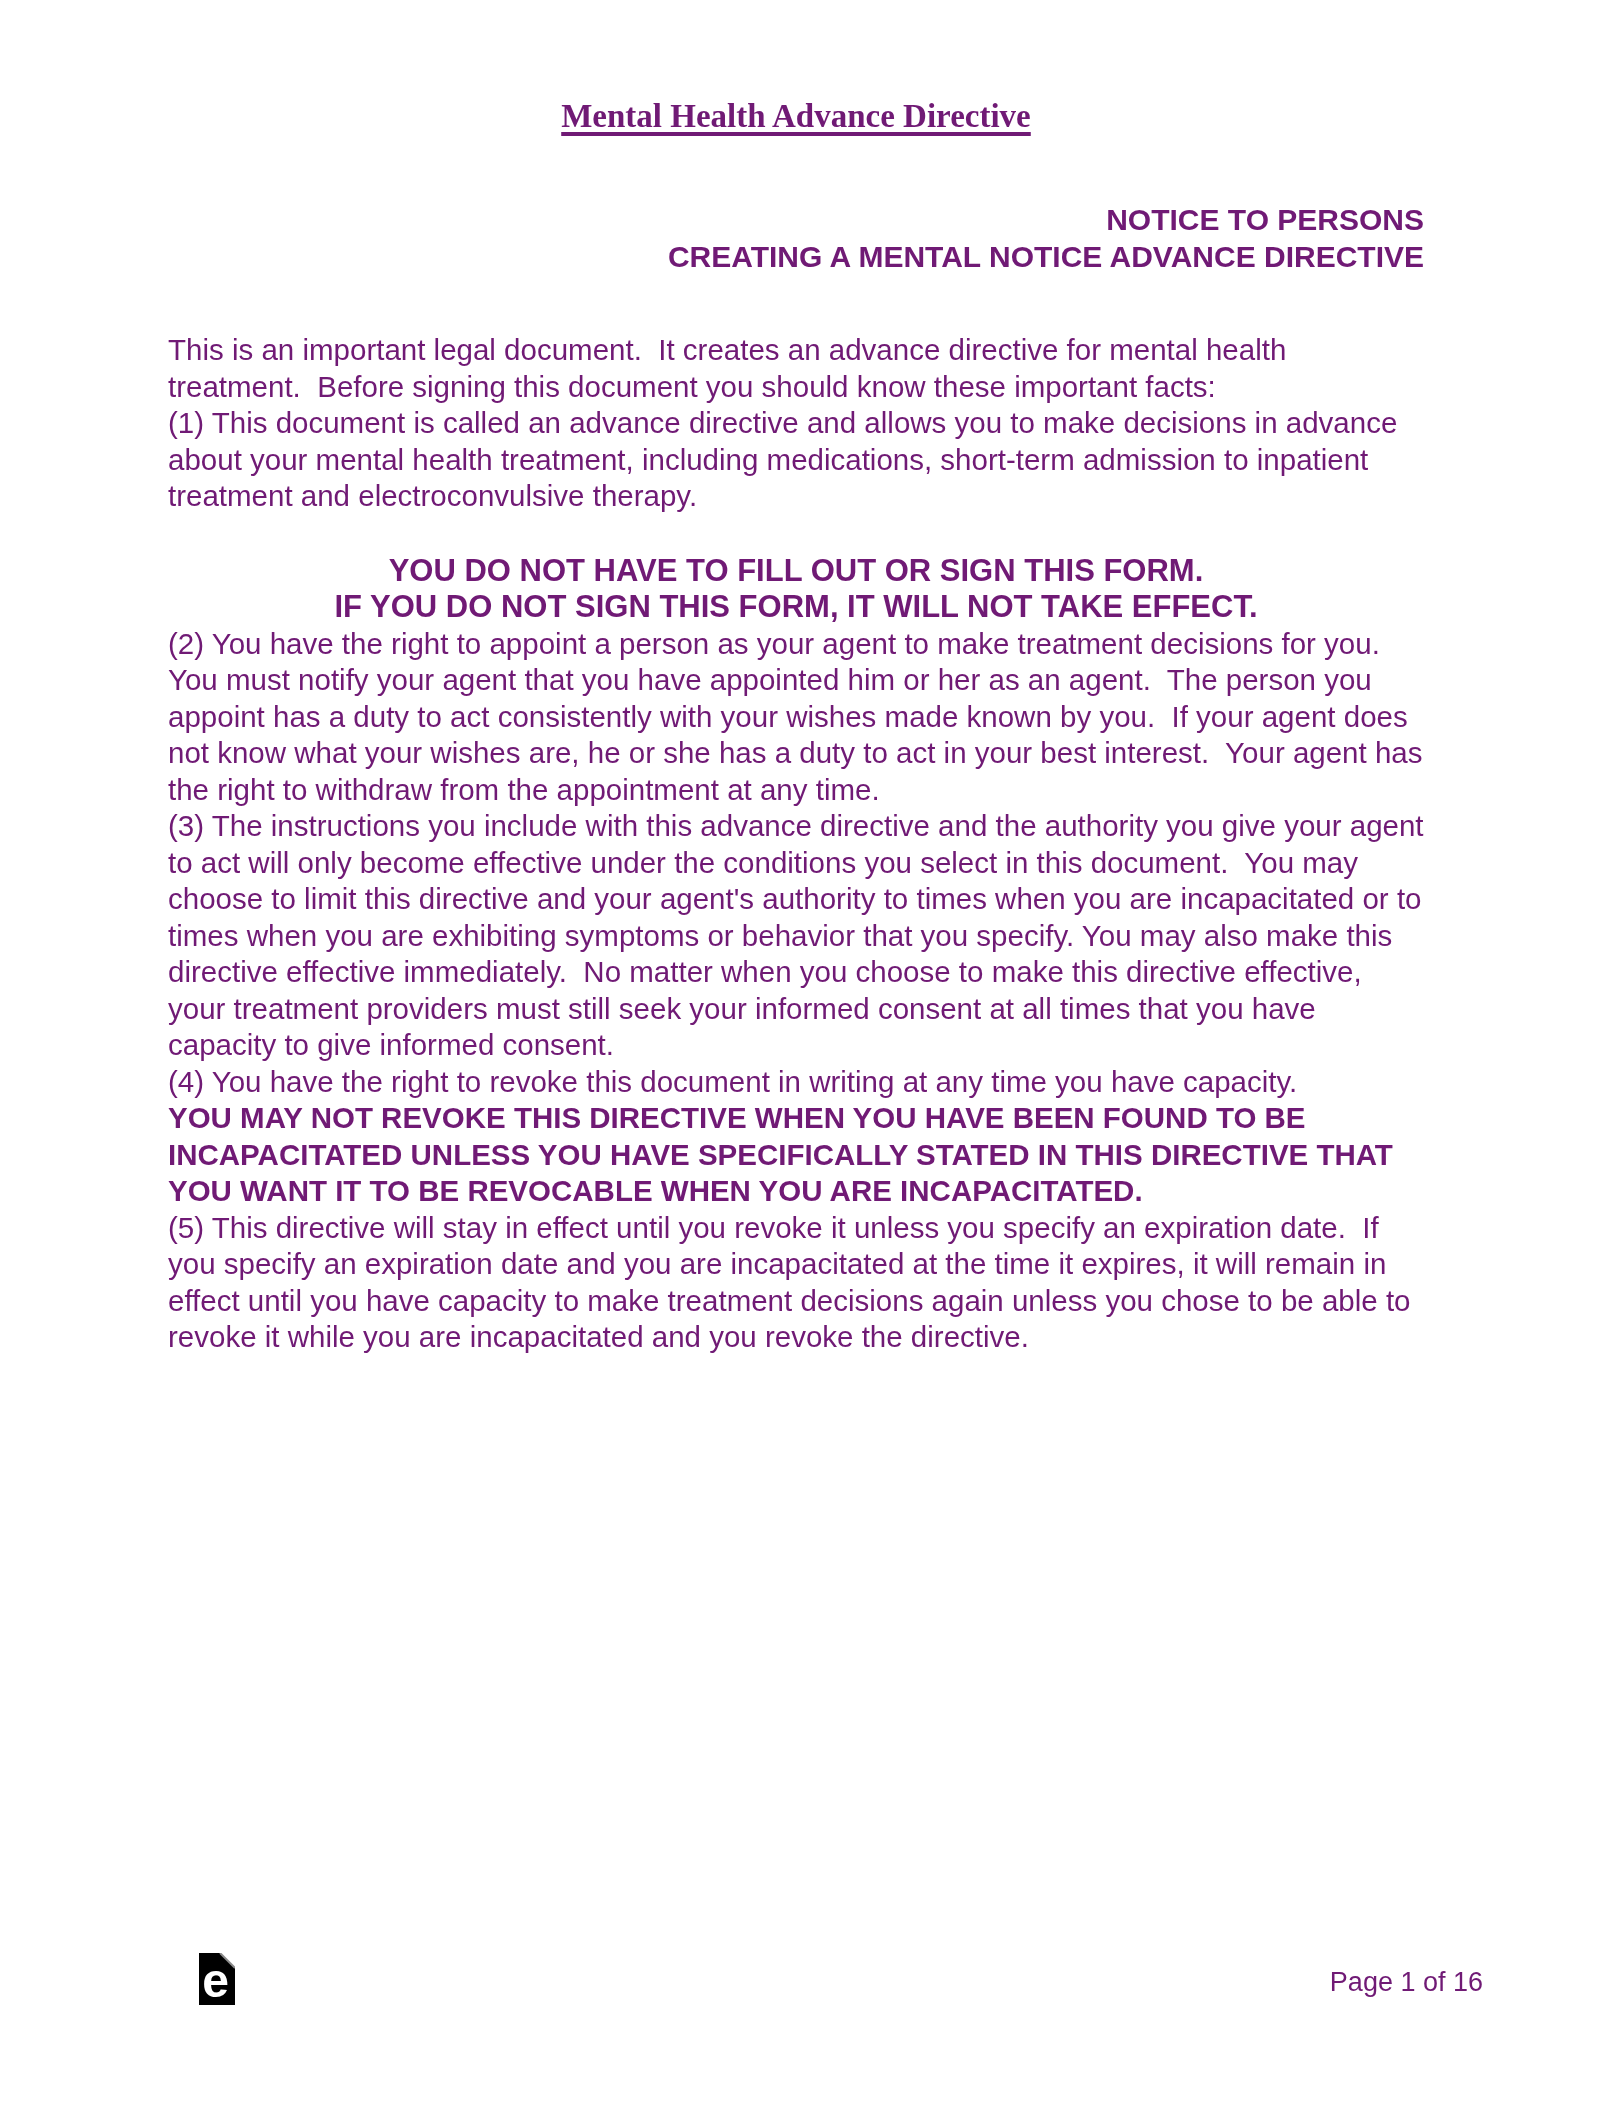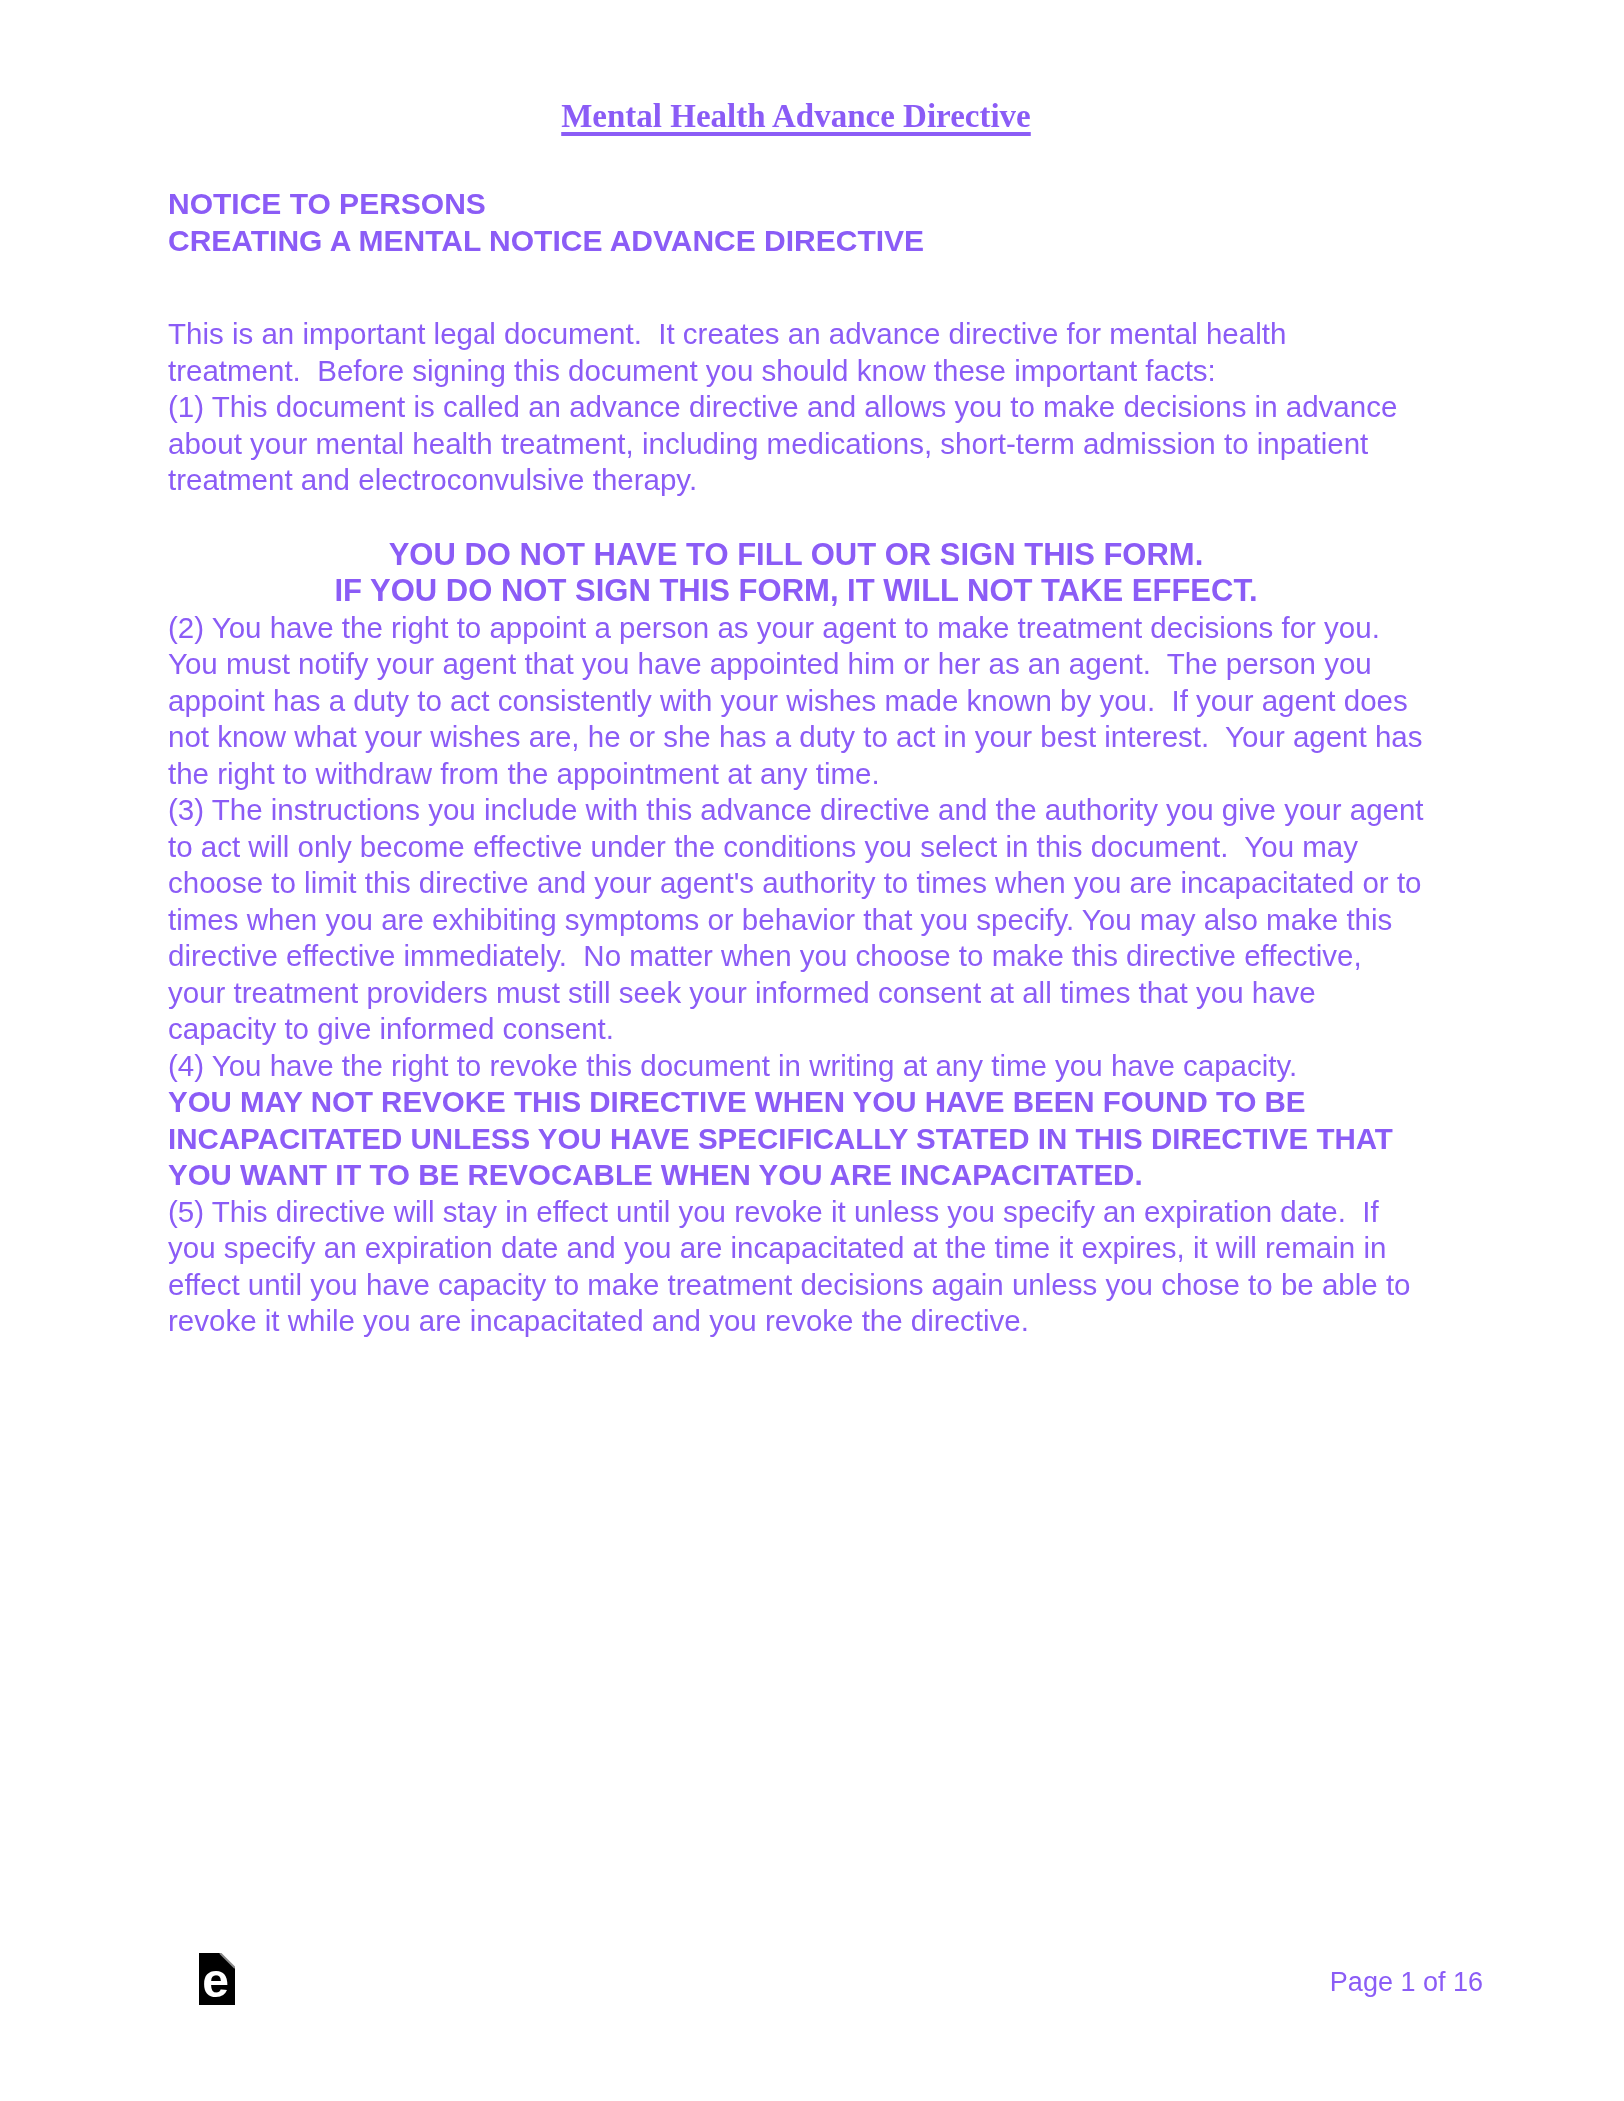--- a/index.html
+++ b/index.html
@@ -2,43 +2,43 @@
 <html><head>
 <meta charset="utf-8">
 <style>
   * { margin: 0; padding: 0; box-sizing: border-box; }
   html, body { background: #ffffff; }
   .page {
     position: relative;
     width: 1624px;
     height: 2101px;
     background: #ffffff;
-    color: #8b5cf6;
+    color: #701a75;
     font-family: "Liberation Sans", sans-serif;
     overflow: hidden;
   }
   .content {
     position: absolute;
     left: 168px;
     top: 96px;
     width: 1256px;
   }
   .doc-title {
     font-family: "Liberation Serif", serif;
     font-size: 33px;
     font-weight: bold;
     text-align: center;
     line-height: 40px;
     text-decoration: underline;
     text-decoration-thickness: 4px;
     text-underline-offset: 5px;
   }
   .notice-heading {
-    margin-top: 50px;
-    text-align: left;
+    margin-top: 66px;
+    text-align: right;
     font-weight: bold;
     font-size: 30px;
     line-height: 36.5px;
   }
   .para {
     font-size: 29.5px;
     line-height: 36.5px;
     white-space: pre-wrap;
   }
   .para.intro { margin-top: 57px; }

